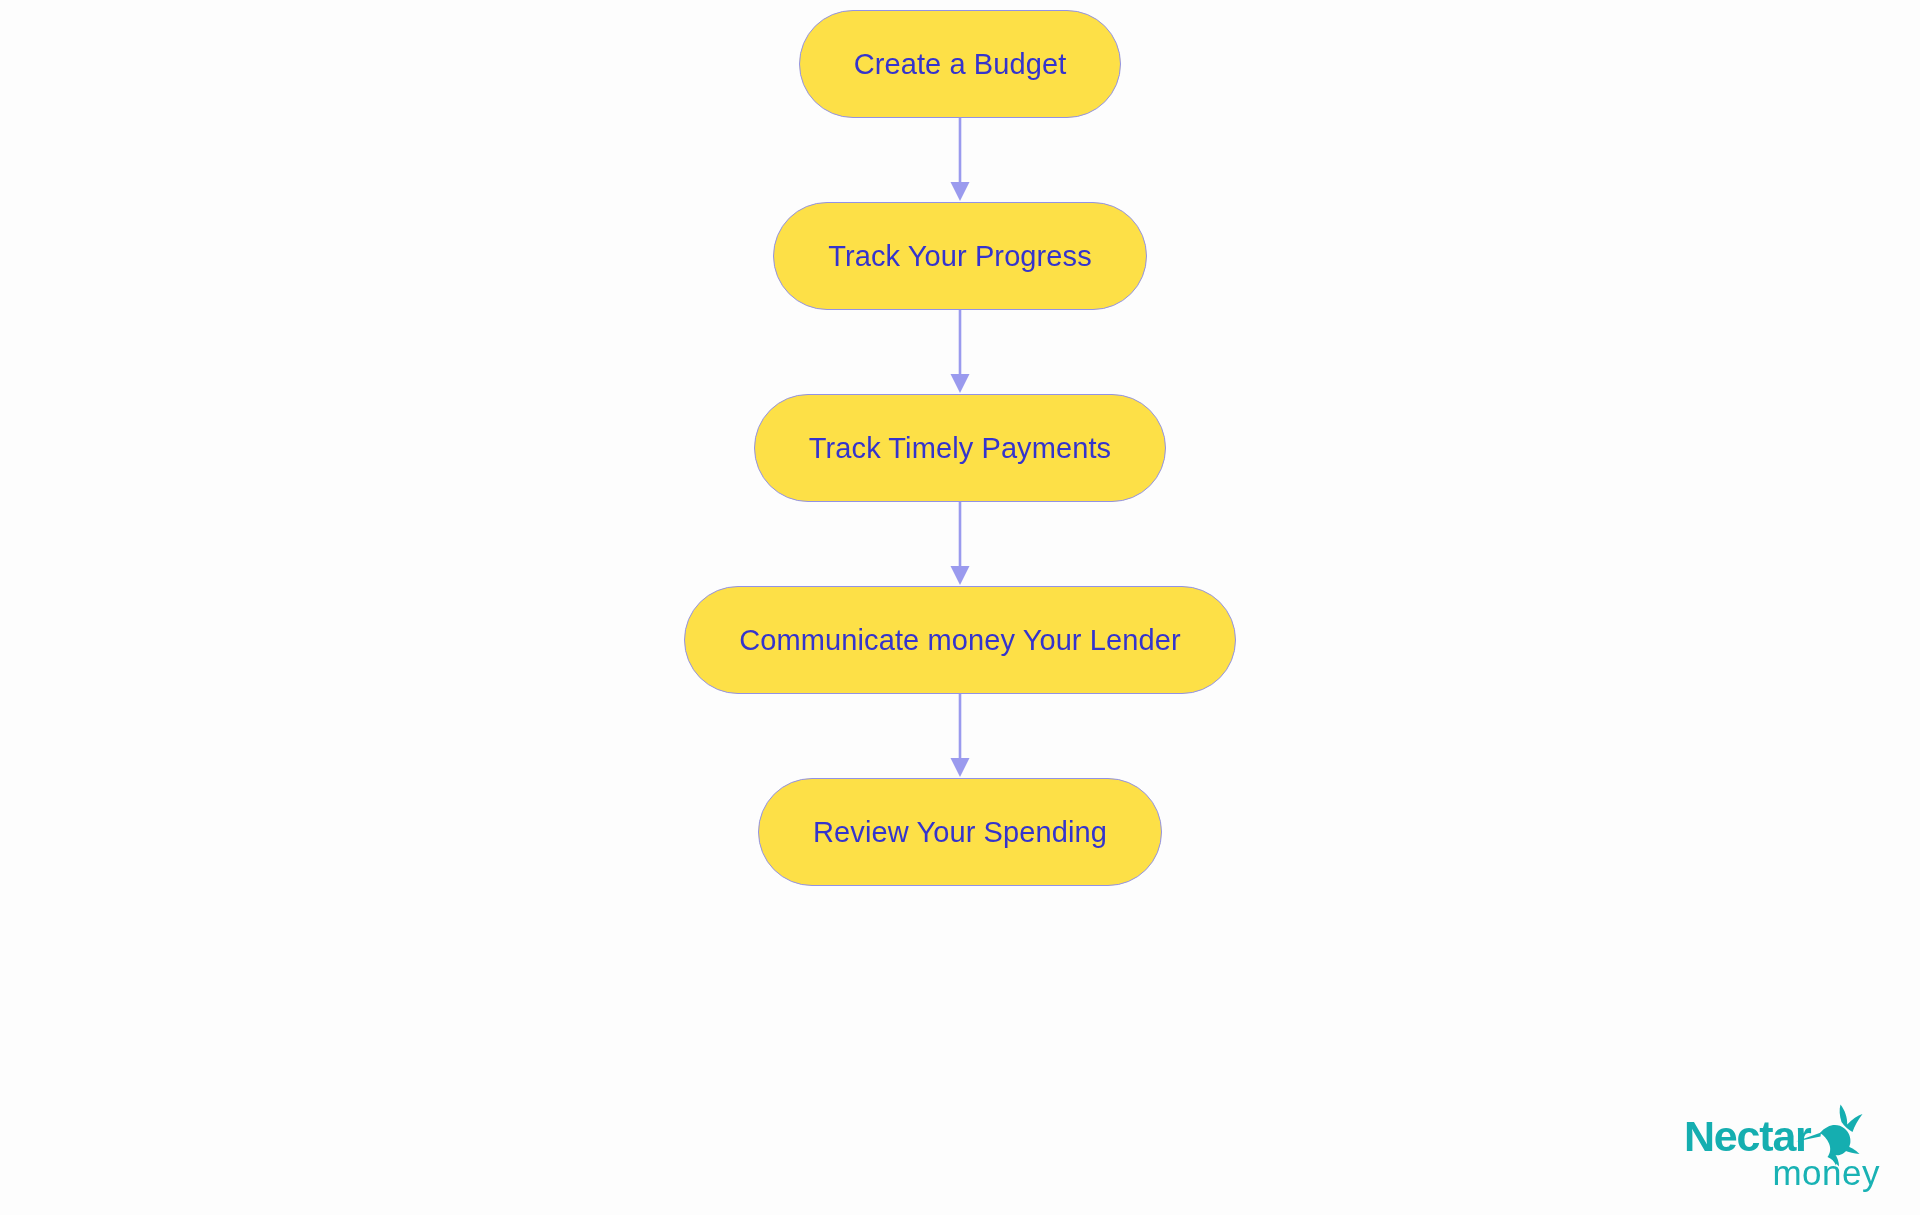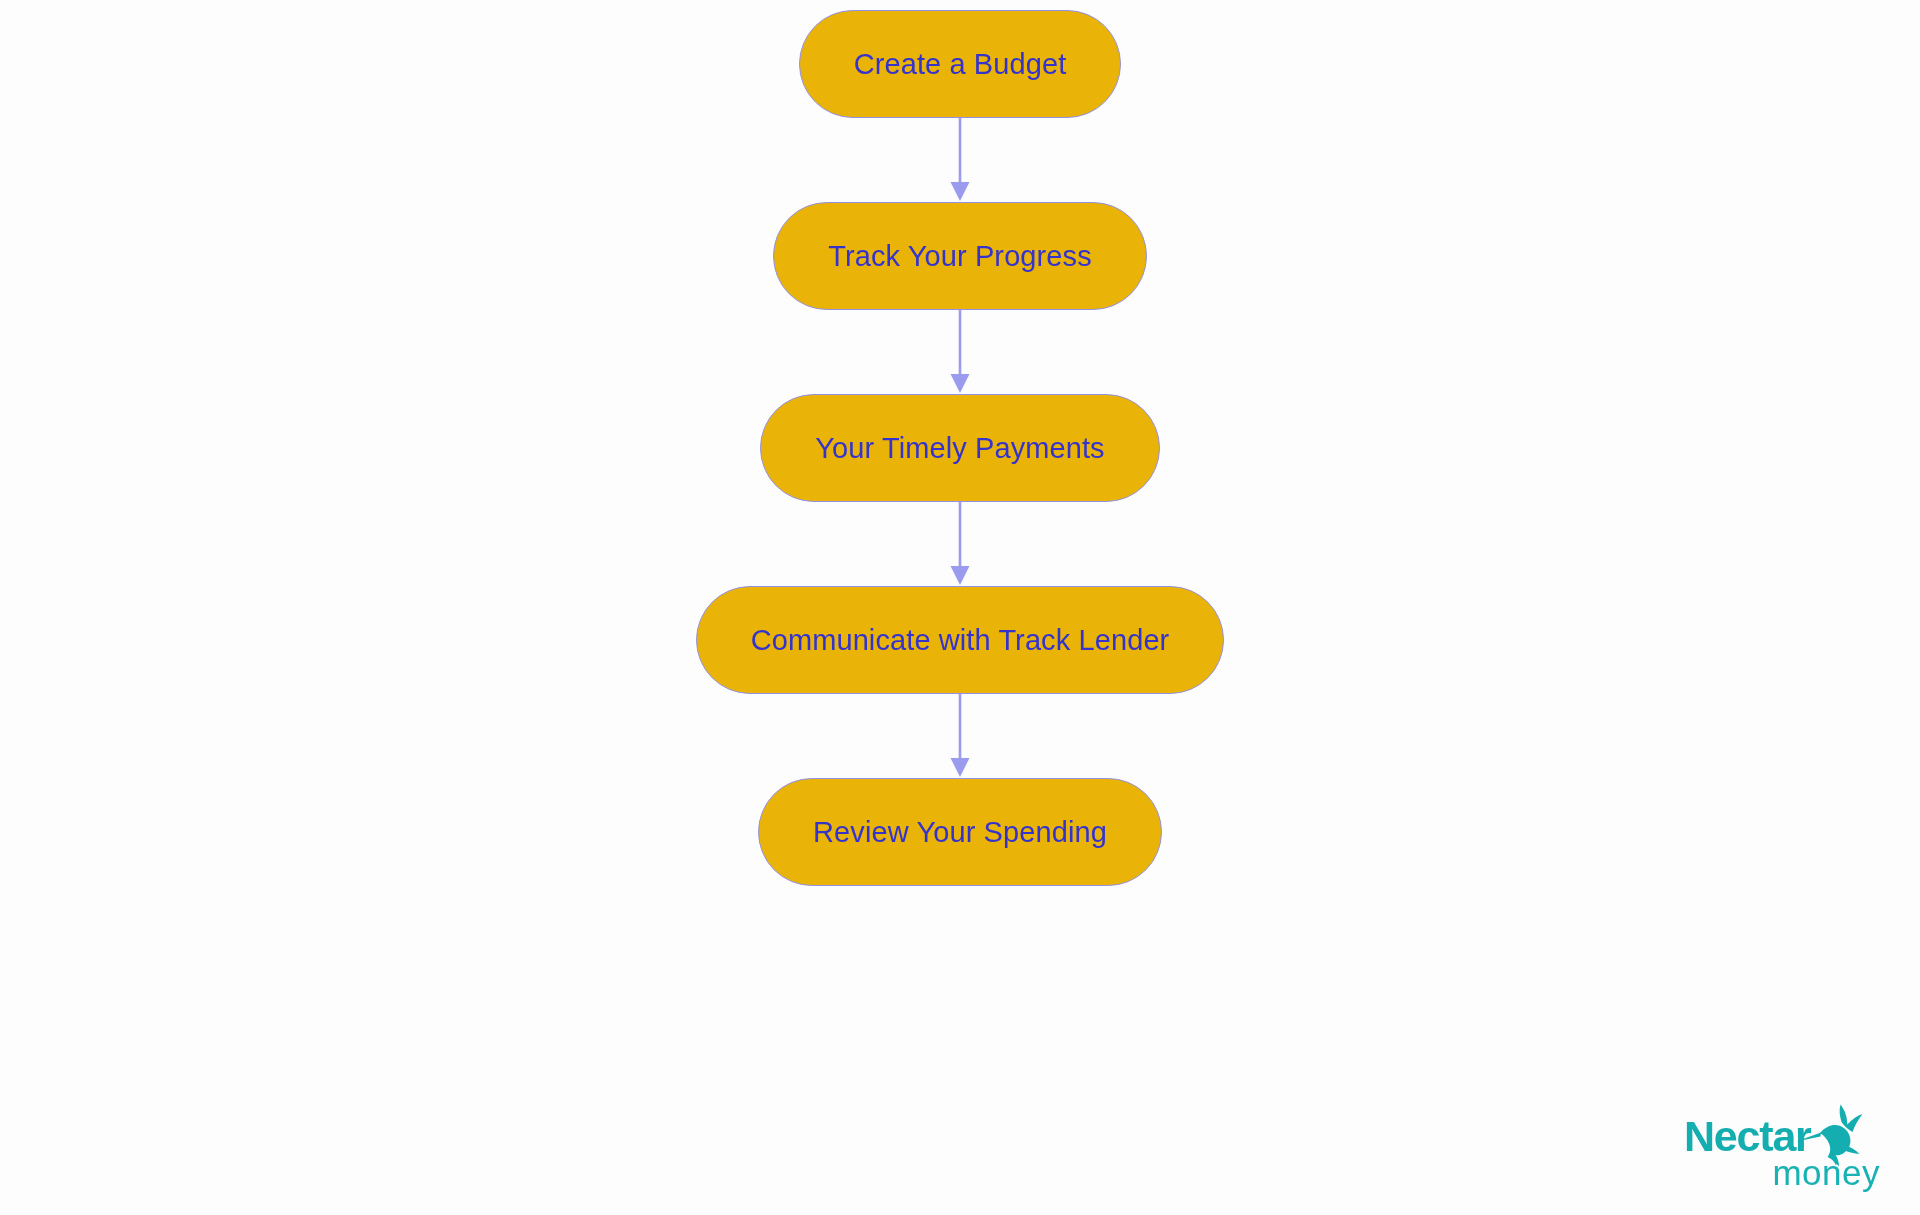--- a/index.html
+++ b/index.html
@@ -26,21 +26,21 @@
     display: flex;
     flex-direction: column;
     align-items: center;
     justify-content: flex-start;
     padding-top: 10px;
     box-sizing: border-box;
   }
 
   
   .node {
-    background: #eab308;
+    background: #fde047;
     border: 1.6px solid #9292e6;
     border-radius: 60px;
     color: #3434cd;
     font-size: 29px;
     font-weight: 400;
     letter-spacing: 0.1px;
     line-height: 1;
     display: flex;
     align-items: center;
     justify-content: center;
@@ -103,30 +103,30 @@
   <div class="node">
     <span class="node-label">Track Your Progress</span>
   </div>
 
   <svg class="connector" viewBox="0 0 30 84">
     <line class="shaft" x1="15" y1="0" x2="15" y2="66"></line>
     <polygon class="head" points="5.5,64 24.5,64 15,83"></polygon>
   </svg>
 
   <div class="node">
-    <span class="node-label">Your Timely Payments</span>
+    <span class="node-label">Track Timely Payments</span>
   </div>
 
   <svg class="connector" viewBox="0 0 30 84">
     <line class="shaft" x1="15" y1="0" x2="15" y2="66"></line>
     <polygon class="head" points="5.5,64 24.5,64 15,83"></polygon>
   </svg>
 
   <div class="node">
-    <span class="node-label">Communicate with Track Lender</span>
+    <span class="node-label">Communicate money Your Lender</span>
   </div>
 
   <svg class="connector" viewBox="0 0 30 84">
     <line class="shaft" x1="15" y1="0" x2="15" y2="66"></line>
     <polygon class="head" points="5.5,64 24.5,64 15,83"></polygon>
   </svg>
 
   <div class="node">
     <span class="node-label">Review Your Spending</span>
   </div>

